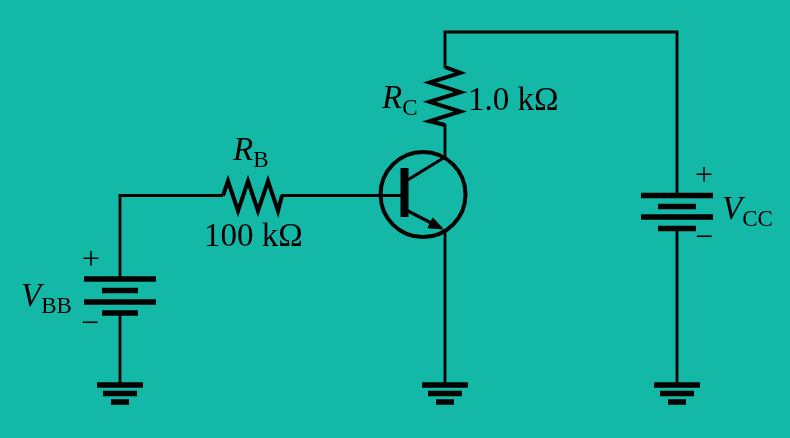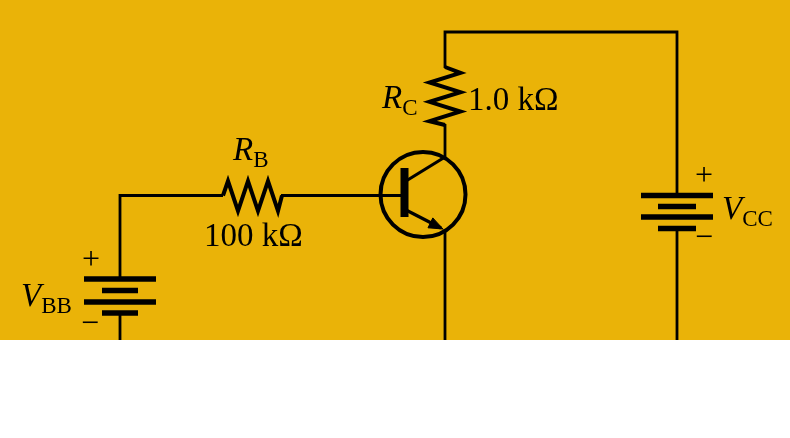--- a/index.html
+++ b/index.html
@@ -1,19 +1,19 @@
 <!DOCTYPE html>
 <html><head>
 <meta charset="utf-8">
 <style>
   html, body { margin: 0; padding: 0; background: #ffffff; }
   .stage {
     position: relative;
-    width: 790px; height: 340px;
-    background: #eab308;
+    width: 790px; height: 438px;
+    background: #14b8a6;
     overflow: hidden;
     font-family: "Liberation Serif", serif;
   }
   svg { display: block; }
   .w    { stroke: #000; stroke-width: 2.8; fill: none; stroke-linejoin: miter; }
   .zig  { stroke: #000; stroke-width: 4;   fill: none; stroke-linejoin: miter; }
   .plate{ stroke: #000; stroke-width: 5.5; }
   .gbar { stroke: #000; stroke-width: 5.5; }
   .tcirc{ stroke: #000; stroke-width: 4; fill: none; }
   .tbar { stroke: #000; stroke-width: 8; }

